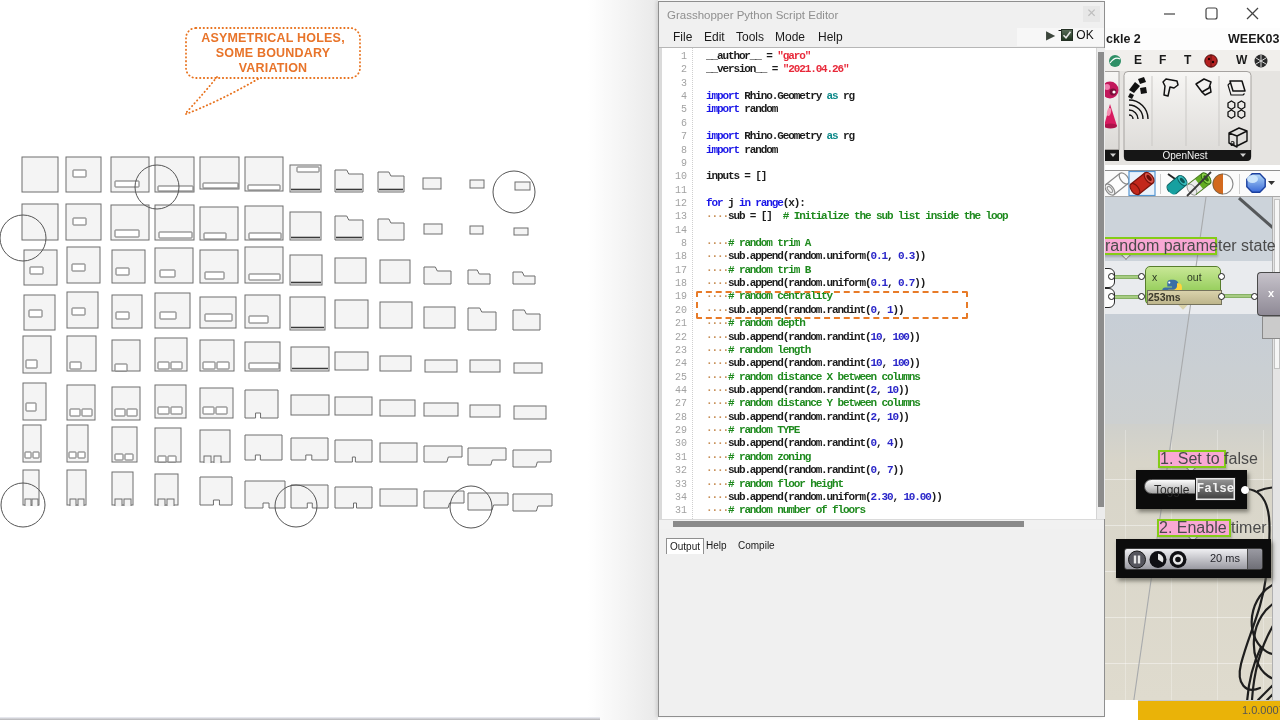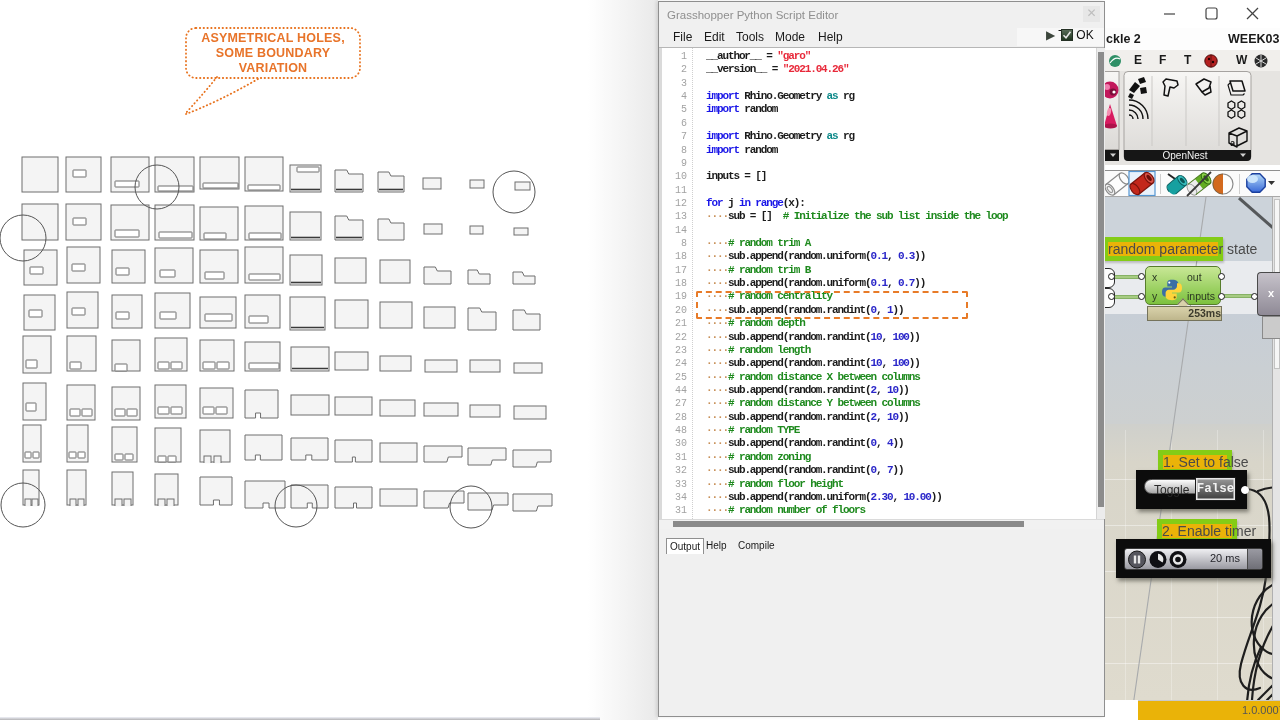--- a/index.html
+++ b/index.html
@@ -45,26 +45,26 @@
   .canv1{position:absolute;left:1104px;top:197px;width:176px;height:64px;background:#ccd3da;z-index:1;}
   .canv2{position:absolute;left:1104px;top:261px;width:176px;height:53px;background:#e9ebee;z-index:1;}
   .canv3{position:absolute;left:1104px;top:314px;width:176px;height:110px;background:linear-gradient(#c7ced6,#cdd0d0);z-index:1;}
   .canv4{position:absolute;left:1104px;top:424px;width:176px;height:276px;background:linear-gradient(#cfd0cc,#d8d5c9 14%,#dfdbce);z-index:1;}
   .gl{position:absolute;left:1105px;width:167px;height:1px;background:rgba(255,255,255,0.42);z-index:1;}
   .gv{position:absolute;top:430px;width:1px;height:270px;background:rgba(255,255,255,0.28);z-index:1;}
   .statusbar{position:absolute;left:1104px;top:700px;width:176px;height:20px;background:#eab308;border-top:1px solid #c9c9c9;z-index:5;font-size:11px;color:#555;margin-left:34px;}
   .statusbar span{position:absolute;left:104px;top:3px;}
   .rscroll{position:absolute;left:1272px;top:197px;width:8px;height:503px;background:#e4e4e4;border-left:1px solid #b0b0b0;z-index:2;box-sizing:border-box;}
   
-  .tip{position:absolute;background:#eab308;border:5px solid #84cc16;font-size:14px;color:#4a4a4a;text-align:center;z-index:4;box-shadow:1px 2px 2px rgba(0,0,0,0.2);white-space:nowrap;}
+  .tip{position:absolute;background:#f9a8d4;border:2px solid #84cc16;font-size:16px;color:#4a4a4a;text-align:center;z-index:4;box-shadow:1px 2px 2px rgba(0,0,0,0.2);white-space:nowrap;}
   .tippt{position:absolute;width:9px;height:9px;background:#fcfcfc;border-right:1px solid #8f8f8f;border-bottom:1px solid #8f8f8f;transform:rotate(45deg);z-index:3;}
   .pynode{position:absolute;left:1145px;top:266px;width:74px;height:37px;background:linear-gradient(#c8e796,#7cc13e);border:1px solid #577d2c;border-radius:5px;z-index:4;font-size:10.5px;color:#2d3a24;}
   .pynode i{font-style:normal;position:absolute;}
   .port{position:absolute;width:5px;height:5px;background:#fff;border:1.5px solid #1d1d1d;border-radius:50%;z-index:5;}
-  .ms{position:absolute;left:1147px;top:306px;width:73px;height:13px;background:linear-gradient(#d9d2ab,#beb68c);border:1px solid #75735c;font-size:10.5px;font-weight:bold;color:#3c3a2c;text-align:right;line-height:13px;z-index:4;}
+  .ms{position:absolute;left:1147px;top:290px;width:73px;height:13px;background:linear-gradient(#d9d2ab,#beb68c);border:1px solid #75735c;font-size:10.5px;font-weight:bold;color:#3c3a2c;text-align:left;line-height:13px;z-index:4;}
   .cap{position:absolute;background:#fdfdfd;border:1.2px solid #2a2a2a;border-radius:6px;z-index:4;}
   .gpanel{position:absolute;left:1257px;top:272px;width:23px;height:42px;background:linear-gradient(#c6c2ca,#8f8a96);border:1px solid #4a4a4a;border-radius:4px 0 0 4px;border-right:none;z-index:4;}
   .gpanel i{font-style:normal;position:absolute;left:10px;top:14px;color:#fff;font-weight:bold;font-size:11px;}
   .gpanel2{position:absolute;left:1262px;top:316px;width:18px;height:21px;background:#cbcbcb;border:1px solid #8a8a8a;border-right:none;z-index:4;}
   .blk1{position:absolute;left:1136px;top:470px;width:111px;height:39px;background:#0c0c0c;z-index:4;box-shadow:2px 3px 4px rgba(90,88,80,0.7);}
   .toggcap{position:absolute;left:8px;top:9px;width:92px;height:15px;border-radius:11px;background:linear-gradient(#fdfdfd,#a9a9a9);border:1px solid #5a5a5a;box-sizing:border-box;}
   .toggcap span{position:absolute;left:9px;top:3px;font-size:12px;color:#2a2a2a;}
   .fbox{position:absolute;left:59px;top:7px;width:41px;height:24px;background:linear-gradient(#9a9a9a,#3c3c3c);border:1px solid #1a1a1a;box-shadow:inset 0 0 0 1.5px #e8e8e8;box-sizing:border-box;font-family:"Liberation Mono",monospace;font-weight:bold;font-size:12.5px;color:#f2f2f2;text-align:center;line-height:22px;letter-spacing:0px;}
   .blk2{position:absolute;left:1116px;top:539px;width:155px;height:39px;background:#0c0c0c;z-index:4;box-shadow:2px 3px 4px rgba(90,88,80,0.7);}
   .tbar{position:absolute;left:8px;top:9px;width:139px;height:22px;border-radius:3px;background:linear-gradient(#efeff2,#9a9aa2);border:1px solid #3a3a3a;box-sizing:border-box;text-align:right;}
@@ -546,21 +546,21 @@
           <div class="ln">19</div>
           <div class="ln">20</div>
           <div class="ln">21</div>
           <div class="ln">22</div>
           <div class="ln">23</div>
           <div class="ln">24</div>
           <div class="ln">25</div>
           <div class="ln">44</div>
           <div class="ln">27</div>
           <div class="ln">28</div>
-          <div class="ln">48</div>
+          <div class="ln">29</div>
           <div class="ln">30</div>
           <div class="ln">31</div>
           <div class="ln">32</div>
           <div class="ln">33</div>
           <div class="ln">34</div>
           <div class="ln">31</div>
         </div>
         <div class="codelines"><div class="cl"><i style="color:#1b1b1b">__author__ = </i><i style="color:#e8293a">"garo"</i></div><div class="cl"><i style="color:#1b1b1b">__version__ = </i><i style="color:#e8293a">"2021.04.26"</i></div><div class="cl"></div><div class="cl"><i style="color:#1a16e8">import</i><i style="color:#1b1b1b"> Rhino.Geometry </i><i style="color:#0e8a8a">as</i><i style="color:#1b1b1b"> rg</i></div><div class="cl"><i style="color:#1a16e8">import</i><i style="color:#1b1b1b"> random</i></div><div class="cl"></div><div class="cl"><i style="color:#1a16e8">import</i><i style="color:#1b1b1b"> Rhino.Geometry </i><i style="color:#0e8a8a">as</i><i style="color:#1b1b1b"> rg</i></div><div class="cl"><i style="color:#1a16e8">import</i><i style="color:#1b1b1b"> random</i></div><div class="cl"></div><div class="cl"><i style="color:#1b1b1b">inputs = []</i></div><div class="cl"></div><div class="cl"><i style="color:#1a16e8">for</i><i style="color:#1b1b1b"> j </i><i style="color:#1a16e8">in</i><i style="color:#1b1b1b"> </i><i style="color:#1a16e8">range</i><i style="color:#1b1b1b">(x):</i></div><div class="cl"><i style="color:#c89058">····</i><i style="color:#1b1b1b">sub = []  </i><i style="color:#1e8a1e"># Initialize the sub list inside the loop</i></div><div class="cl"></div><div class="cl"><i style="color:#c89058">····</i><i style="color:#1e8a1e"># random trim A</i></div><div class="cl"><i style="color:#c89058">····</i><i style="color:#1b1b1b">sub.append(random.</i><i style="color:#1b1b1b">uniform</i><i style="color:#1b1b1b">(</i><i style="color:#2a26c9">0.1</i><i style="color:#1b1b1b">, </i><i style="color:#2a26c9">0.3</i><i style="color:#1b1b1b">))</i></div><div class="cl"><i style="color:#c89058">····</i><i style="color:#1e8a1e"># random trim B</i></div><div class="cl"><i style="color:#c89058">····</i><i style="color:#1b1b1b">sub.append(random.</i><i style="color:#1b1b1b">uniform</i><i style="color:#1b1b1b">(</i><i style="color:#2a26c9">0.1</i><i style="color:#1b1b1b">, </i><i style="color:#2a26c9">0.7</i><i style="color:#1b1b1b">))</i></div><div class="cl"><i style="color:#c89058">····</i><i style="color:#1e8a1e"># random centrality</i></div><div class="cl"><i style="color:#c89058">····</i><i style="color:#1b1b1b">sub.append(random.</i><i style="color:#1b1b1b">randint</i><i style="color:#1b1b1b">(</i><i style="color:#2a26c9">0</i><i style="color:#1b1b1b">, </i><i style="color:#2a26c9">1</i><i style="color:#1b1b1b">))</i></div><div class="cl"><i style="color:#c89058">····</i><i style="color:#1e8a1e"># random depth</i></div><div class="cl"><i style="color:#c89058">····</i><i style="color:#1b1b1b">sub.append(random.</i><i style="color:#1b1b1b">randint</i><i style="color:#1b1b1b">(</i><i style="color:#2a26c9">10</i><i style="color:#1b1b1b">, </i><i style="color:#2a26c9">100</i><i style="color:#1b1b1b">))</i></div><div class="cl"><i style="color:#c89058">····</i><i style="color:#1e8a1e"># random length</i></div><div class="cl"><i style="color:#c89058">····</i><i style="color:#1b1b1b">sub.append(random.</i><i style="color:#1b1b1b">randint</i><i style="color:#1b1b1b">(</i><i style="color:#2a26c9">10</i><i style="color:#1b1b1b">, </i><i style="color:#2a26c9">100</i><i style="color:#1b1b1b">))</i></div><div class="cl"><i style="color:#c89058">····</i><i style="color:#1e8a1e"># random distance X between columns</i></div><div class="cl"><i style="color:#c89058">····</i><i style="color:#1b1b1b">sub.append(random.</i><i style="color:#1b1b1b">randint</i><i style="color:#1b1b1b">(</i><i style="color:#2a26c9">2</i><i style="color:#1b1b1b">, </i><i style="color:#2a26c9">10</i><i style="color:#1b1b1b">))</i></div><div class="cl"><i style="color:#c89058">····</i><i style="color:#1e8a1e"># random distance Y between columns</i></div><div class="cl"><i style="color:#c89058">····</i><i style="color:#1b1b1b">sub.append(random.</i><i style="color:#1b1b1b">randint</i><i style="color:#1b1b1b">(</i><i style="color:#2a26c9">2</i><i style="color:#1b1b1b">, </i><i style="color:#2a26c9">10</i><i style="color:#1b1b1b">))</i></div><div class="cl"><i style="color:#c89058">····</i><i style="color:#1e8a1e"># random TYPE</i></div><div class="cl"><i style="color:#c89058">····</i><i style="color:#1b1b1b">sub.append(random.</i><i style="color:#1b1b1b">randint</i><i style="color:#1b1b1b">(</i><i style="color:#2a26c9">0</i><i style="color:#1b1b1b">, </i><i style="color:#2a26c9">4</i><i style="color:#1b1b1b">))</i></div><div class="cl"><i style="color:#c89058">····</i><i style="color:#1e8a1e"># random zoning</i></div><div class="cl"><i style="color:#c89058">····</i><i style="color:#1b1b1b">sub.append(random.</i><i style="color:#1b1b1b">randint</i><i style="color:#1b1b1b">(</i><i style="color:#2a26c9">0</i><i style="color:#1b1b1b">, </i><i style="color:#2a26c9">7</i><i style="color:#1b1b1b">))</i></div><div class="cl"><i style="color:#c89058">····</i><i style="color:#1e8a1e"># random floor height</i></div><div class="cl"><i style="color:#c89058">····</i><i style="color:#1b1b1b">sub.append(random.</i><i style="color:#1b1b1b">uniform</i><i style="color:#1b1b1b">(</i><i style="color:#2a26c9">2.30</i><i style="color:#1b1b1b">, </i><i style="color:#2a26c9">10.00</i><i style="color:#1b1b1b">))</i></div><div class="cl"><i style="color:#c89058">····</i><i style="color:#1e8a1e"># random number of floors</i></div></div>
     <div class="gutsep"></div>
     <div id="obox"></div>

